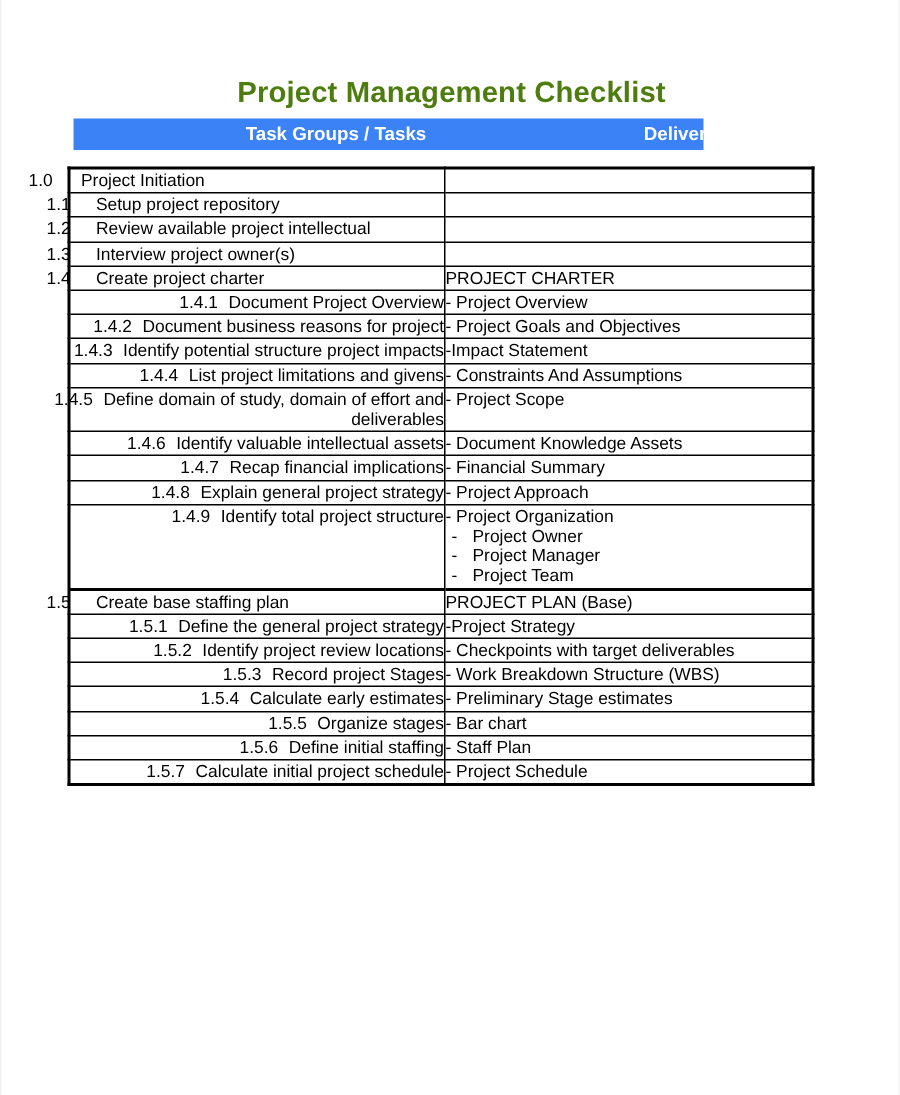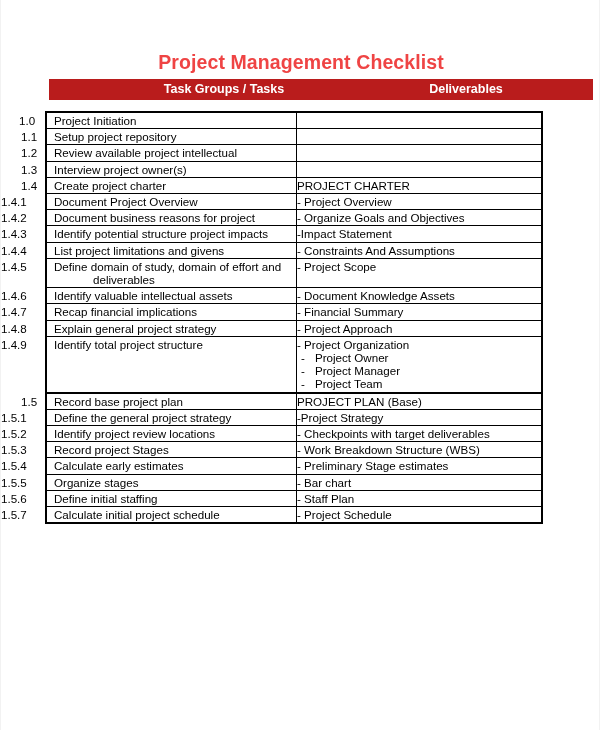--- a/index.html
+++ b/index.html
@@ -31,31 +31,31 @@
 
   .doc-title {
     position: absolute;
     left: 0;
     top: 51px;
     width: 600px;
     text-align: center;
     font-size: 19.5px;
     font-weight: bold;
     letter-spacing: 0.1px;
-    color: #ef4444;
+    color: #4d7c0f;
   }
 
   
   .header-band {
     position: absolute;
     left: 48px;
     top: 79px;
-    width: 544px;
+    width: 420px;
     height: 21px;
-    background: #b91c1c;
+    background: #3b82f6;
   }
   .header-band .hb-cell {
     position: absolute;
     top: 0;
     height: 21px;
     line-height: 21px;
     color: #ffffff;
     font-size: 12.5px;
     font-weight: bold;
     text-align: center;
@@ -101,22 +101,22 @@
   .lvl3 { padding-left: 47px; }
 
   .task-txt {
     display: block;
   }
   .task-txt .num {
     display: inline-block;
   }
   
   .lvl3 .task-txt { text-indent: 0; padding-left: 46px; margin-left: -46px; }
-  .lvl3 .task-txt > .wrapbox { display: block; padding-left: 46px; text-indent: -46px; }
-  .lvl2 .task-txt > .wrapbox { display: block; padding-left: 26px; text-indent: -26px; }
+  .lvl3 .task-txt > .wrapbox { display: block; padding-left: 46px; text-indent: -46px; text-align: right; }
+  .lvl2 .task-txt > .wrapbox { display: block; padding-left: 36px; text-indent: -26px; }
   .lvl1 .task-txt > .wrapbox { display: block; padding-left: 28px; text-indent: -28px; }
 
   .num-gap { display: inline-block; width: 7px; }
 
   
   tr.group-row > td { border-top: 2px solid #000000; }
 
   
   .sub-list {
     margin: 0;
@@ -208,21 +208,21 @@
             <div>- Project Overview</div>
           </td>
         </tr>
         <tr>
           <td class="c-task lvl3">
             <span class="task-txt">
               <span class="wrapbox"><span class="num">1.4.2</span><span class="num-gap"></span><span>Document business reasons for project</span></span>
             </span>
           </td>
           <td class="c-deliv">
-            <div>- Organize Goals and Objectives</div>
+            <div>- Project Goals and Objectives</div>
           </td>
         </tr>
         <tr>
           <td class="c-task lvl3">
             <span class="task-txt">
               <span class="wrapbox"><span class="num">1.4.3</span><span class="num-gap"></span><span>Identify potential structure project impacts</span></span>
             </span>
           </td>
           <td class="c-deliv">
             <div>-Impact Statement</div>
@@ -289,21 +289,21 @@
             <ul class="sub-list">
               <li><span class="dash">-</span><span>Project Owner</span></li>
               <li><span class="dash">-</span><span>Project Manager</span></li>
               <li><span class="dash">-</span><span>Project Team</span></li>
             </ul>
           </td>
         </tr>
         <tr class="group-row">
           <td class="c-task lvl2">
             <span class="task-txt">
-              <span class="wrapbox"><span class="num">1.5</span><span class="num-gap"></span><span>Record base project plan</span></span>
+              <span class="wrapbox"><span class="num">1.5</span><span class="num-gap"></span><span>Create base staffing plan</span></span>
             </span>
           </td>
           <td class="c-deliv">
             <div>PROJECT PLAN (Base)</div>
           </td>
         </tr>
         <tr>
           <td class="c-task lvl3">
             <span class="task-txt">
               <span class="wrapbox"><span class="num">1.5.1</span><span class="num-gap"></span><span>Define the general project strategy</span></span>

